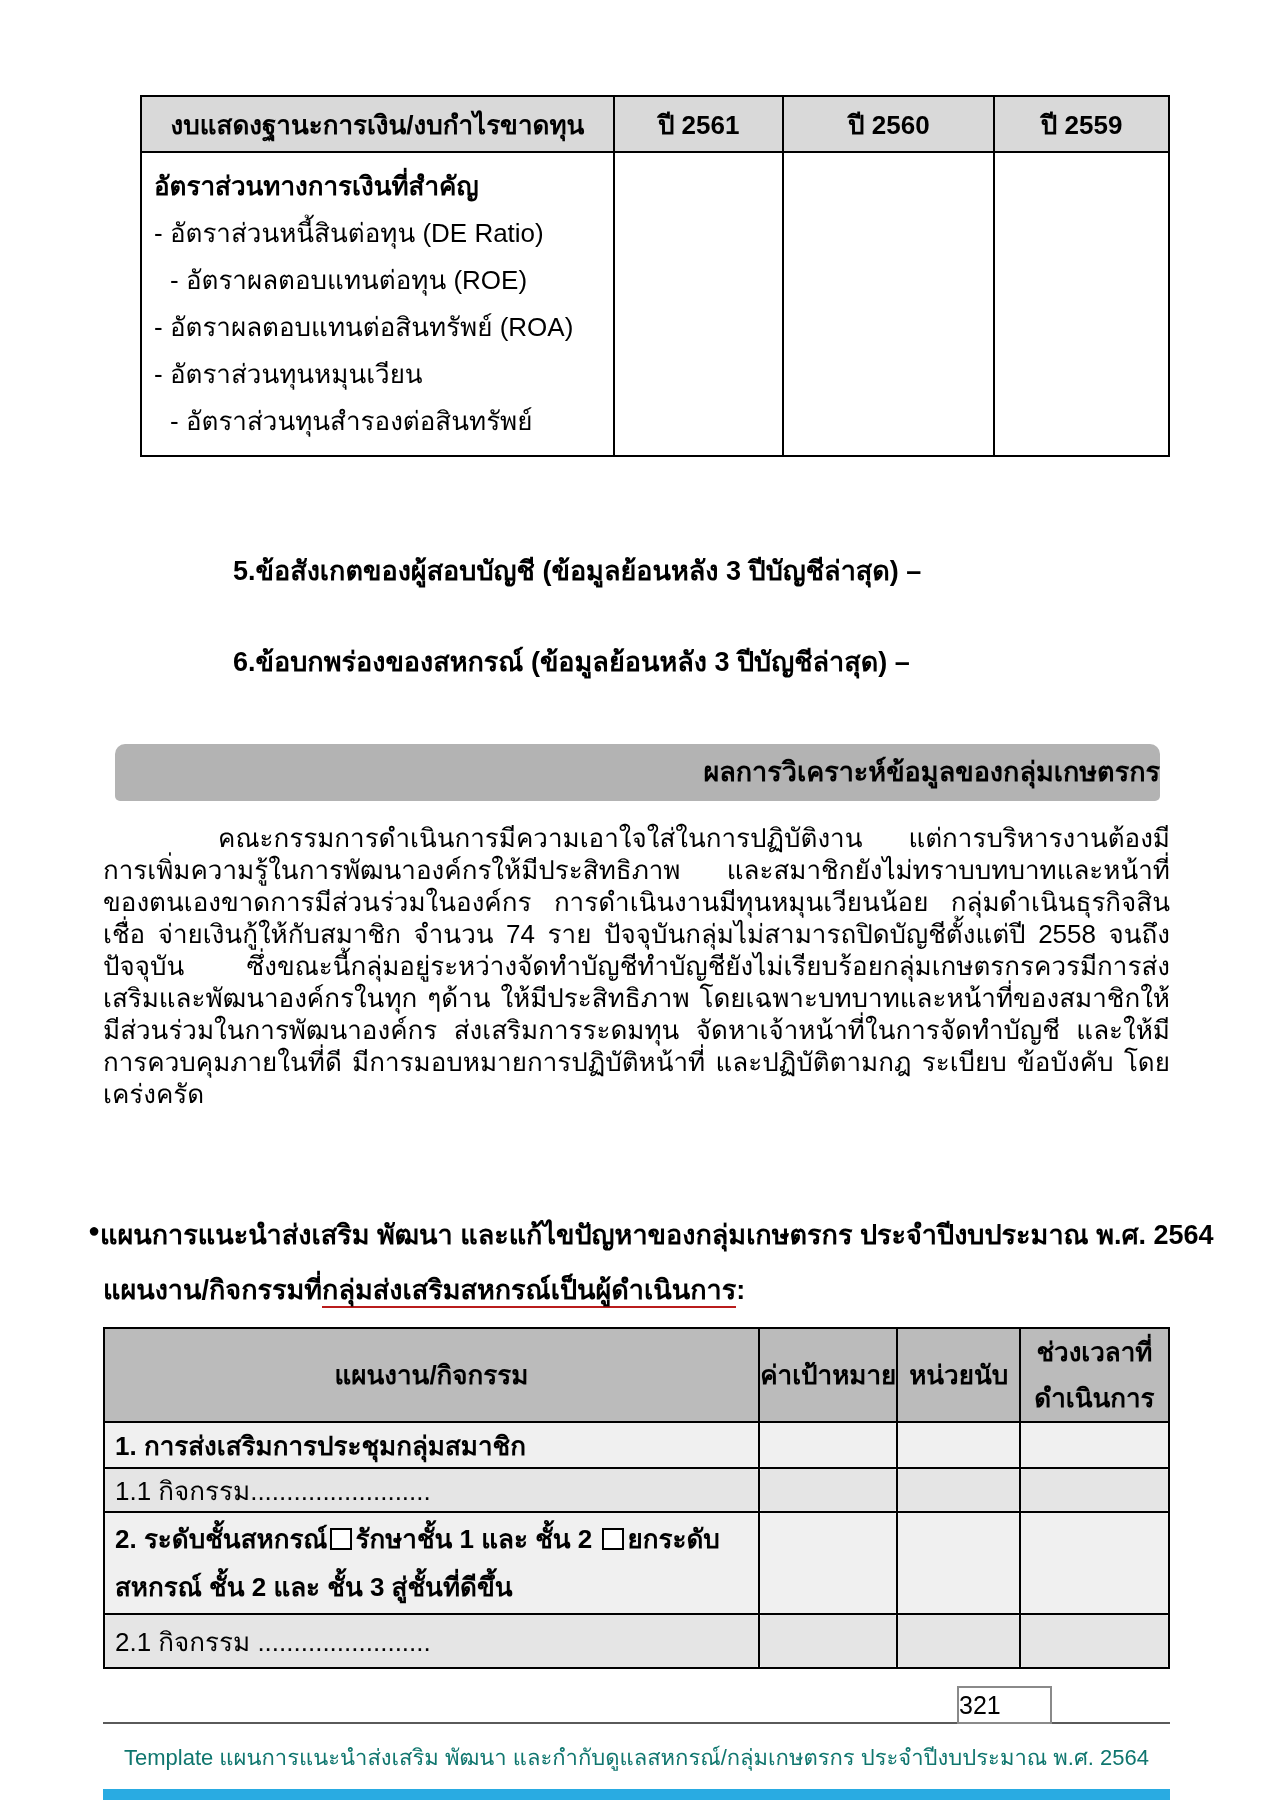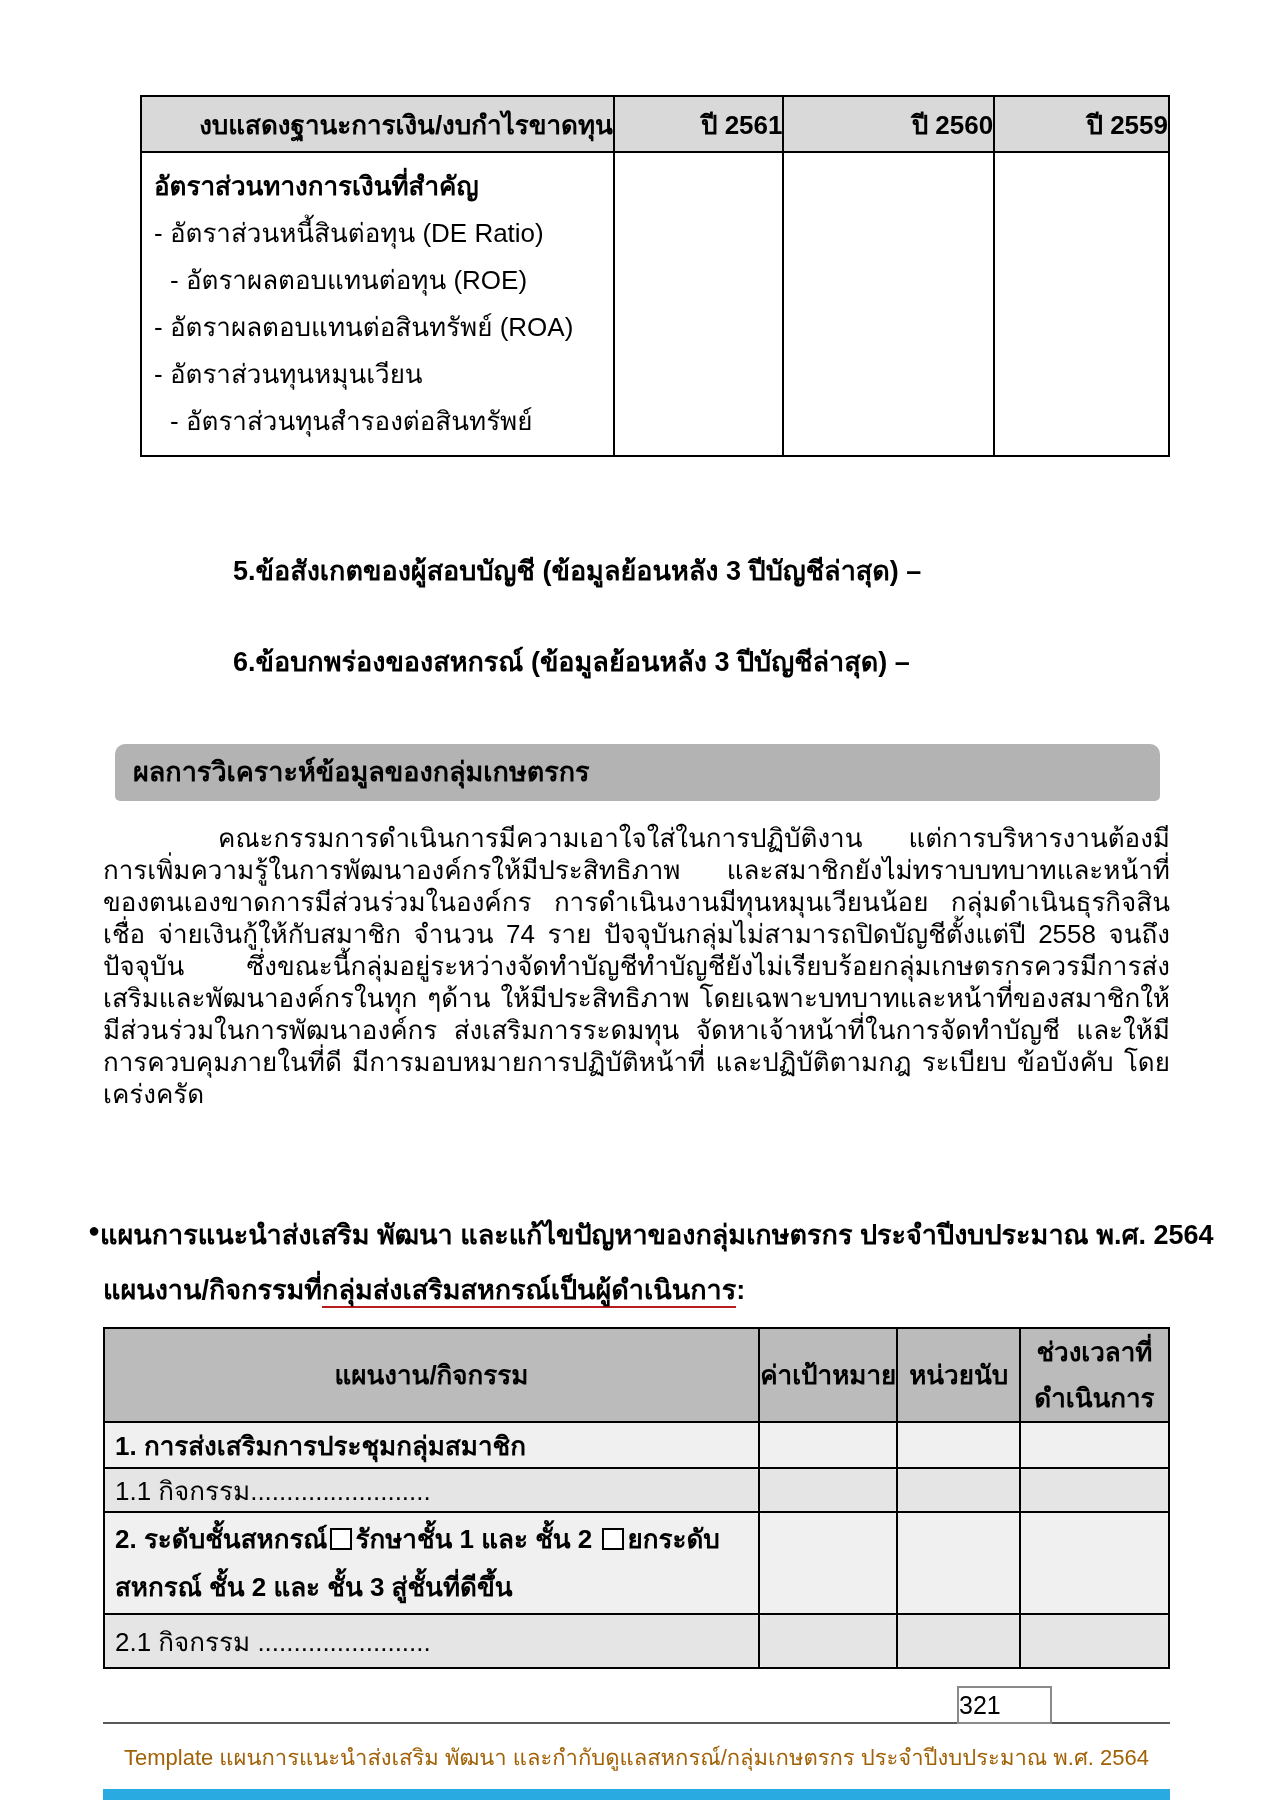--- a/index.html
+++ b/index.html
@@ -22,21 +22,21 @@
     left: 140px; top: 95px;
     width: 1030px;
     font-size: 26px;
     table-layout: fixed;
   }
   .fin-table th, .fin-table td { border: 2px solid #000; }
   .fin-table thead th {
     background: #d9d9d9;
     height: 56px;
     font-weight: bold;
-    text-align: right;
+    text-align: center;
     vertical-align: middle;
   }
   .fin-body-cell {
     vertical-align: top;
     padding: 10px 10px 10px 12px;
   }
   .fin-line { line-height: 47px; white-space: nowrap; }
   .fin-line.bold { font-weight: bold; }
   .fin-line.ind { padding-left: 16px; }
 
@@ -55,20 +55,21 @@
   .analysis-bar {
     position: absolute;
     left: 115px; top: 744px;
     width: 1045px; height: 57px;
     background: #b3b3b3;
     border-radius: 10px 10px 5px 5px;
     font-size: 27px;
     font-weight: bold;
     line-height: 57px;
     padding-left: 18px;
+    text-align: right;
   }
 
   
   .analysis-body {
     position: absolute;
     left: 103px; top: 822px;
     width: 1067px;
     font-size: 26px;
     line-height: 32px;
     text-align: justify;
@@ -149,21 +150,21 @@
     left: 103px; top: 1722px;
     width: 1067px;
     border-top: 2px solid #5a5a5a;
   }
   .footer-note {
     position: absolute;
     left: 0; top: 1740px;
     width: 1273px;
     text-align: center;
     font-size: 22px;
-    color: #a16207;
+    color: #0f766e;
   }
   .footer-accent {
     position: absolute;
     left: 103px; top: 1789px;
     width: 1067px; height: 11px;
     background: #29abe2;
   }
 </style>
 </head>
 <body>

